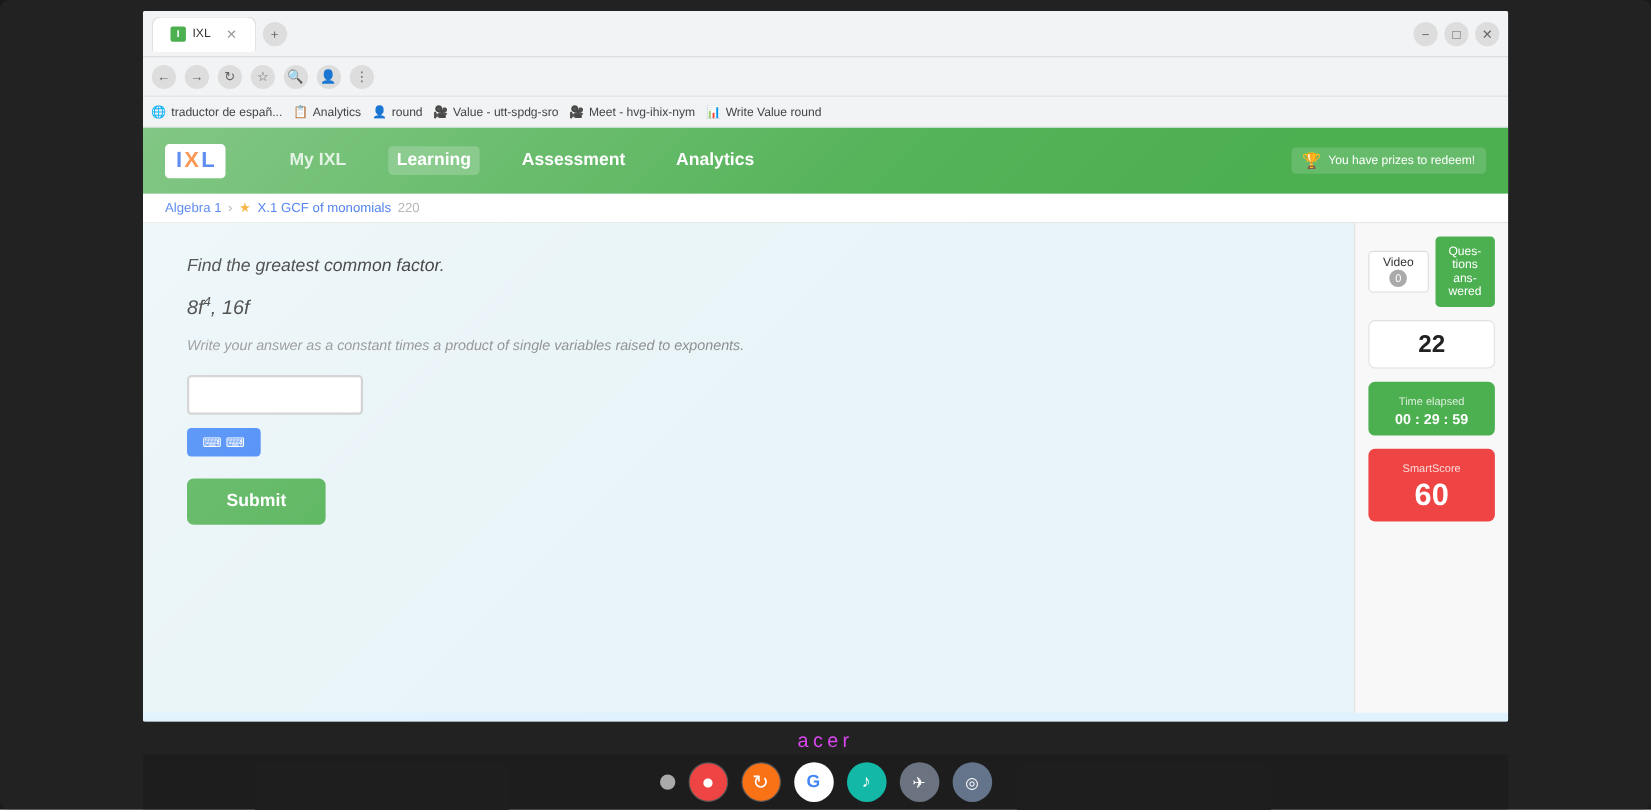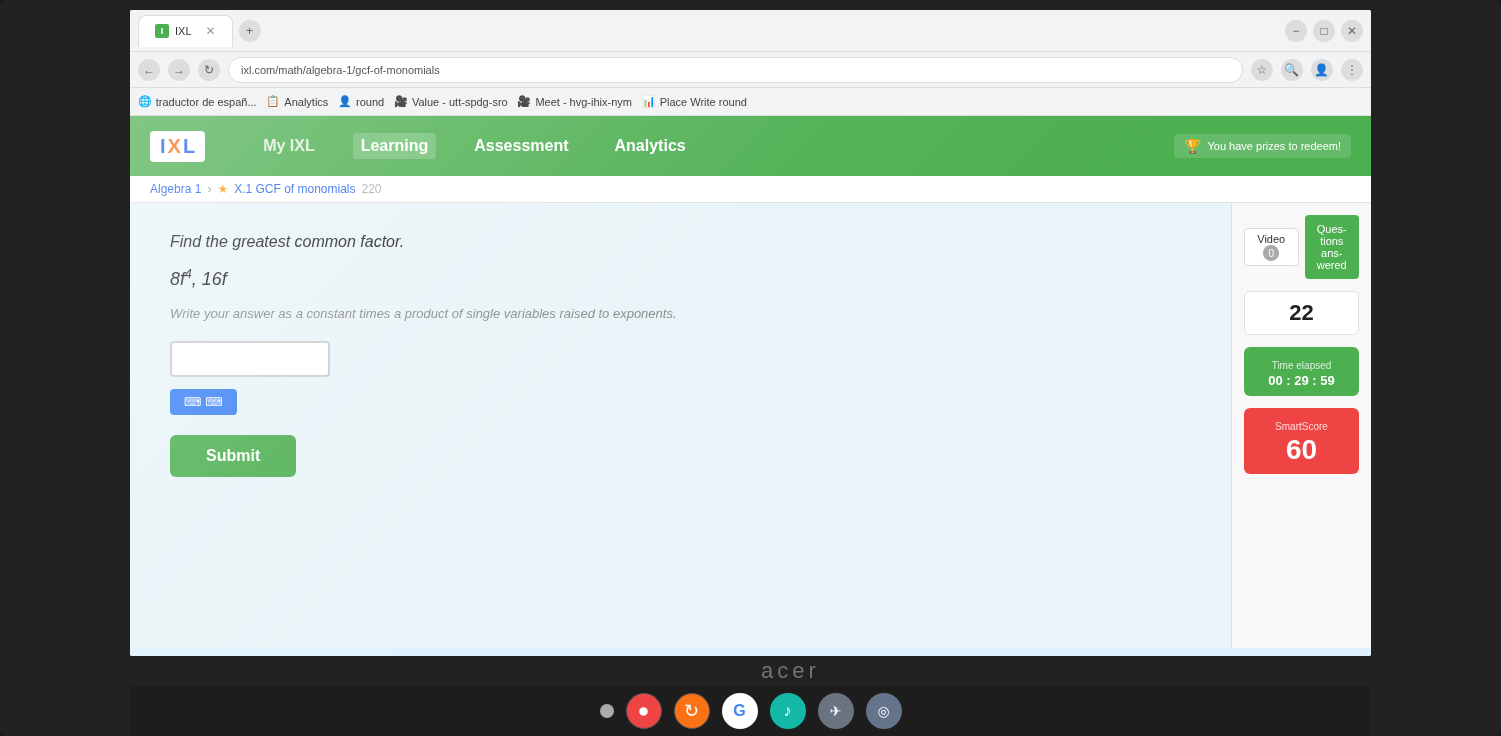--- a/index.html
+++ b/index.html
@@ -455,25 +455,24 @@
       border-radius: 50%;
       cursor: pointer;
     }
 
     
     .acer-brand {
       position: absolute;
       bottom: 52px;
       left: 50%;
       transform: translateX(-50%);
-      color: #737373;
-      font-size: 22px;
+      color: #d946ef;
+      font-size: 18px;
       font-weight: 300;
       letter-spacing: 4px;
-      margin-left: 40px;
     }
   </style>
 </head>
 <body>
 
 <div class="monitor-bezel"></div>
 
 <div class="screen">
 
   <div class="browser-chrome">
@@ -487,23 +486,20 @@
       <div class="nav-btn">−</div>
       <div class="nav-btn">□</div>
       <div class="nav-btn">✕</div>
     </div>
   </div>
 
   <div class="url-bar-row">
     <div class="nav-btn">←</div>
     <div class="nav-btn">→</div>
     <div class="nav-btn">↻</div>
-    <div class="url-bar">
-      <span style="font-size:11px;color:#555;">ixl.com/math/algebra-1/gcf-of-monomials</span>
-    </div>
     <div class="nav-btn">☆</div>
     <div class="nav-btn">🔍</div>
     <div class="nav-btn">👤</div>
     <div class="nav-btn">⋮</div>
   </div>
 
   <div class="bookmarks-bar">
     <div class="bookmark-item">
       <span>🌐</span>
       <span>traductor de españ...</span>
@@ -519,21 +515,21 @@
     <div class="bookmark-item">
       <span>🎥</span>
       <span>Value - utt-spdg-sro</span>
     </div>
     <div class="bookmark-item">
       <span>🎥</span>
       <span>Meet - hvg-ihix-nym</span>
     </div>
     <div class="bookmark-item">
       <span>📊</span>
-      <span>Place Write round</span>
+      <span>Write Value round</span>
     </div>
   </div>
 
   <div class="ixl-site">
 
     <div class="reflection"></div>
 
     <div class="ixl-header">
       <div class="ixl-logo">
         <span class="logo-i">I</span>

